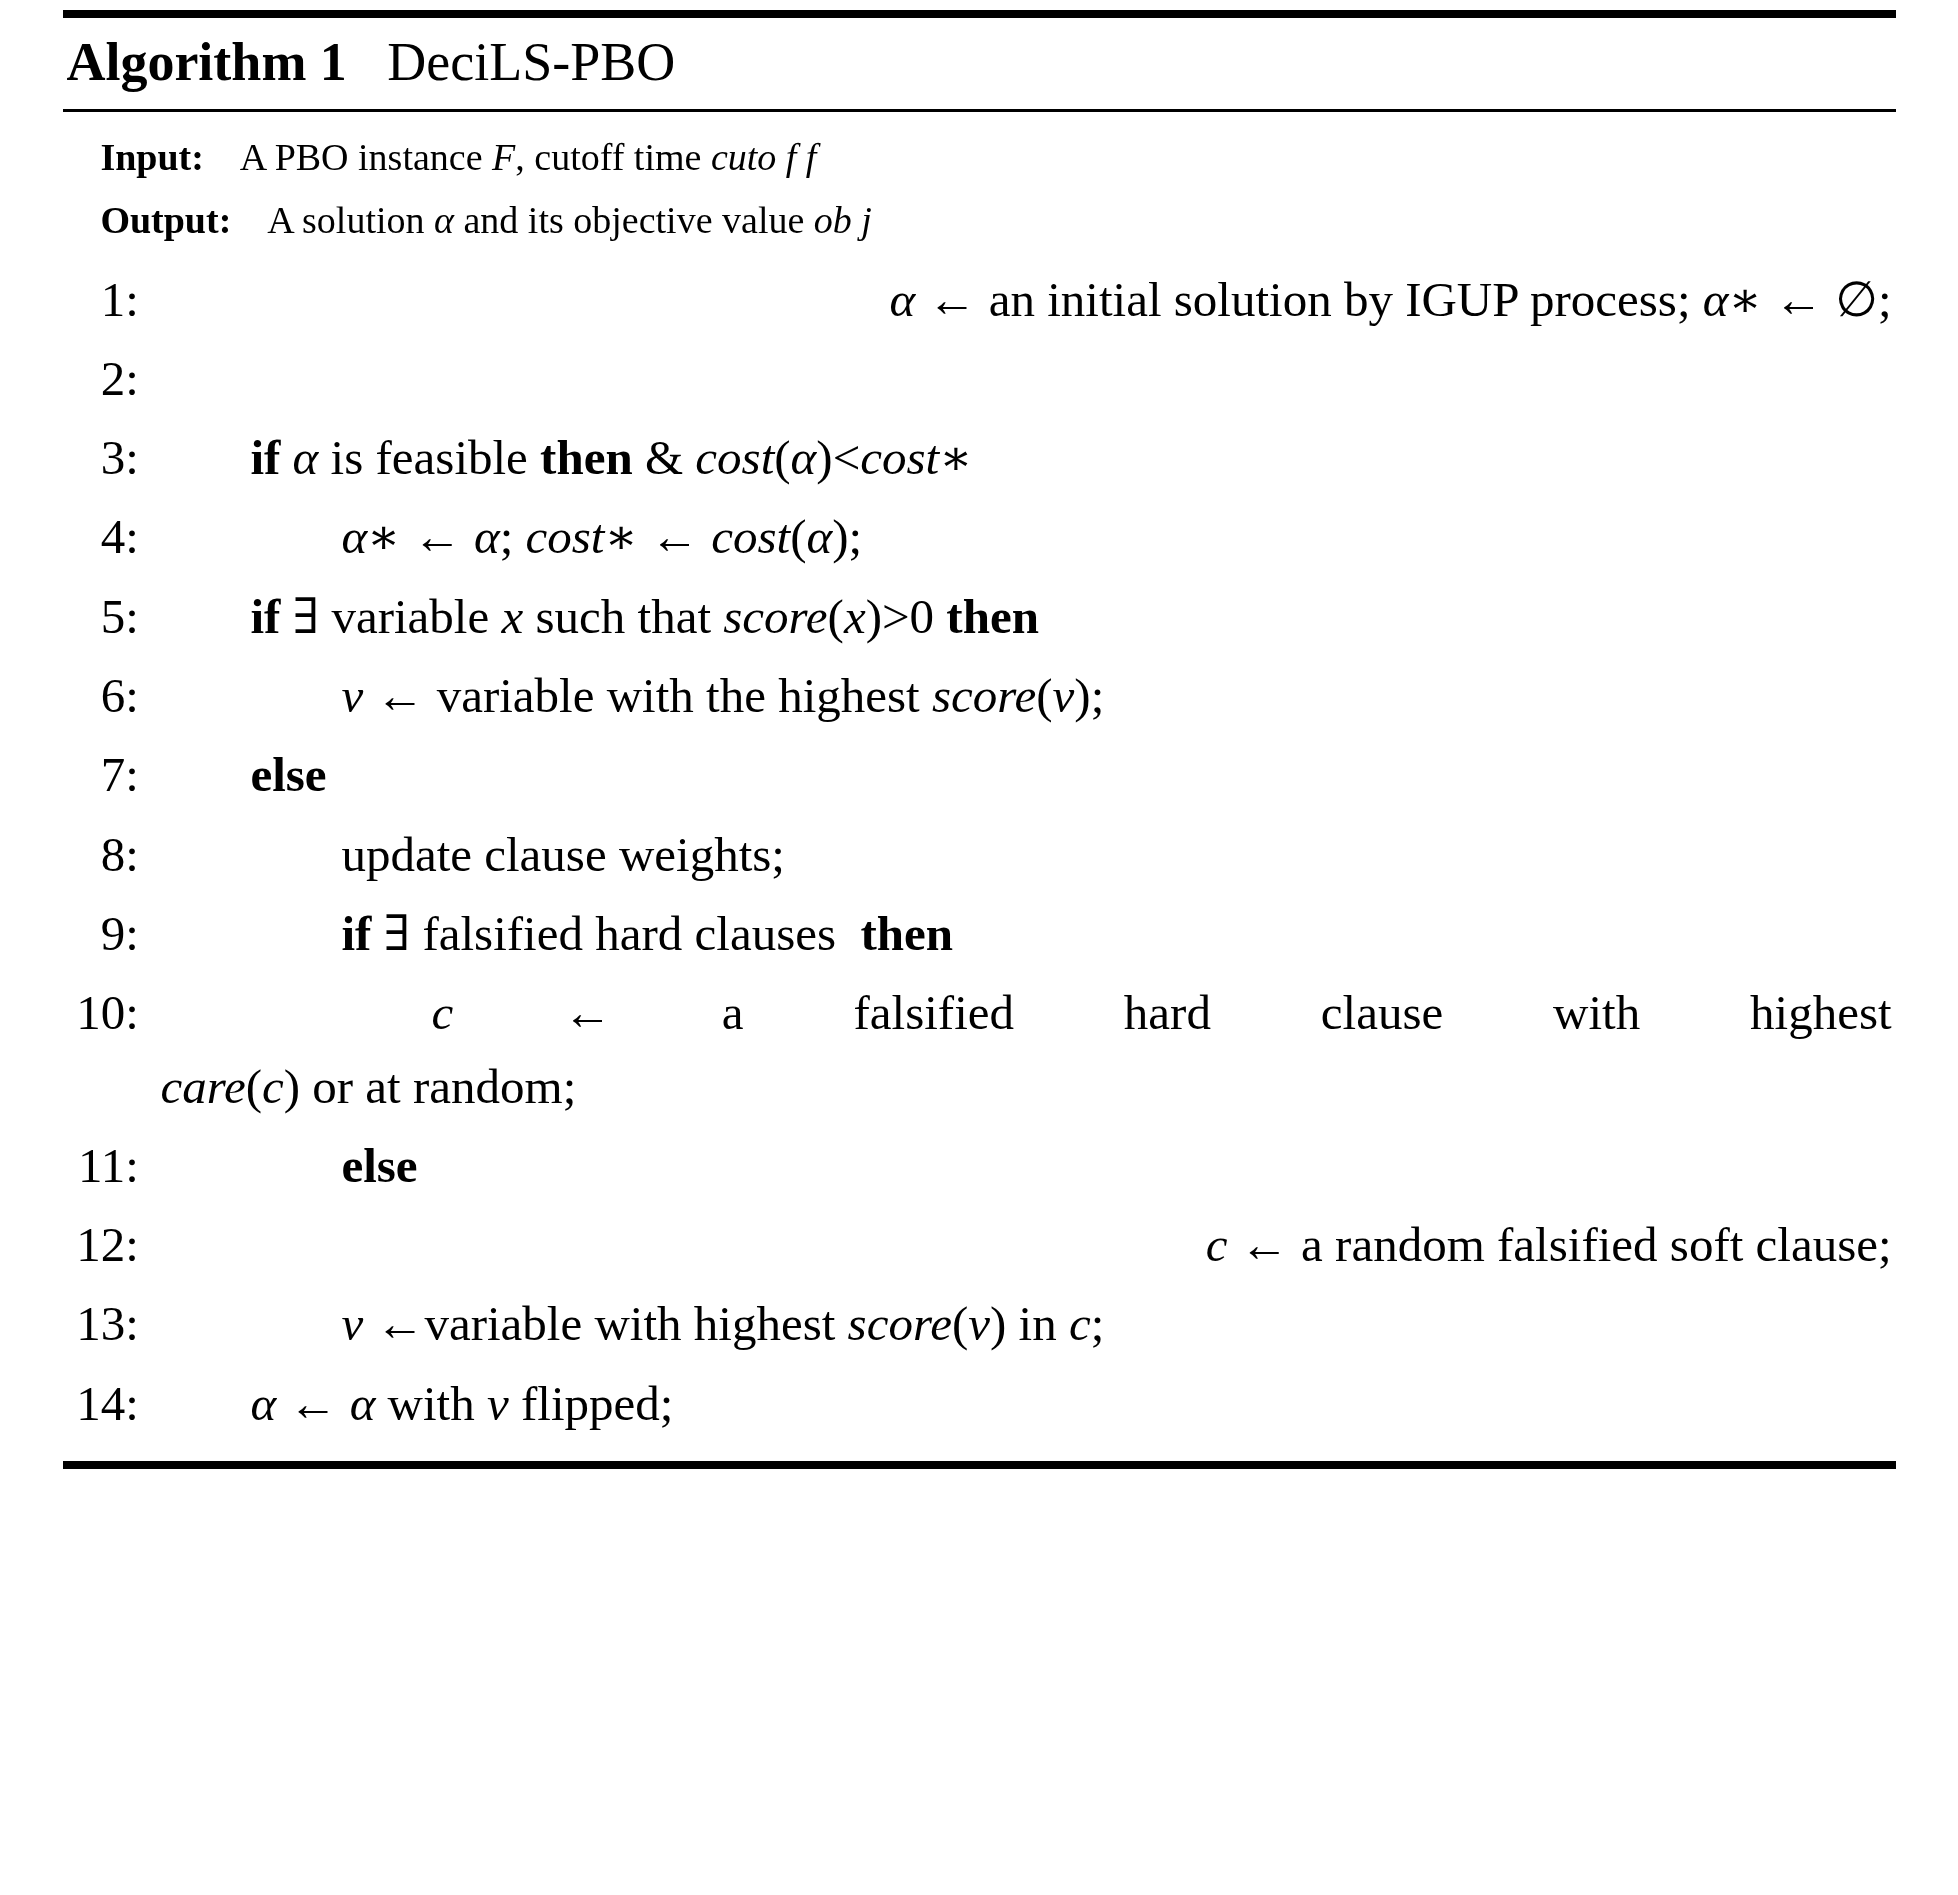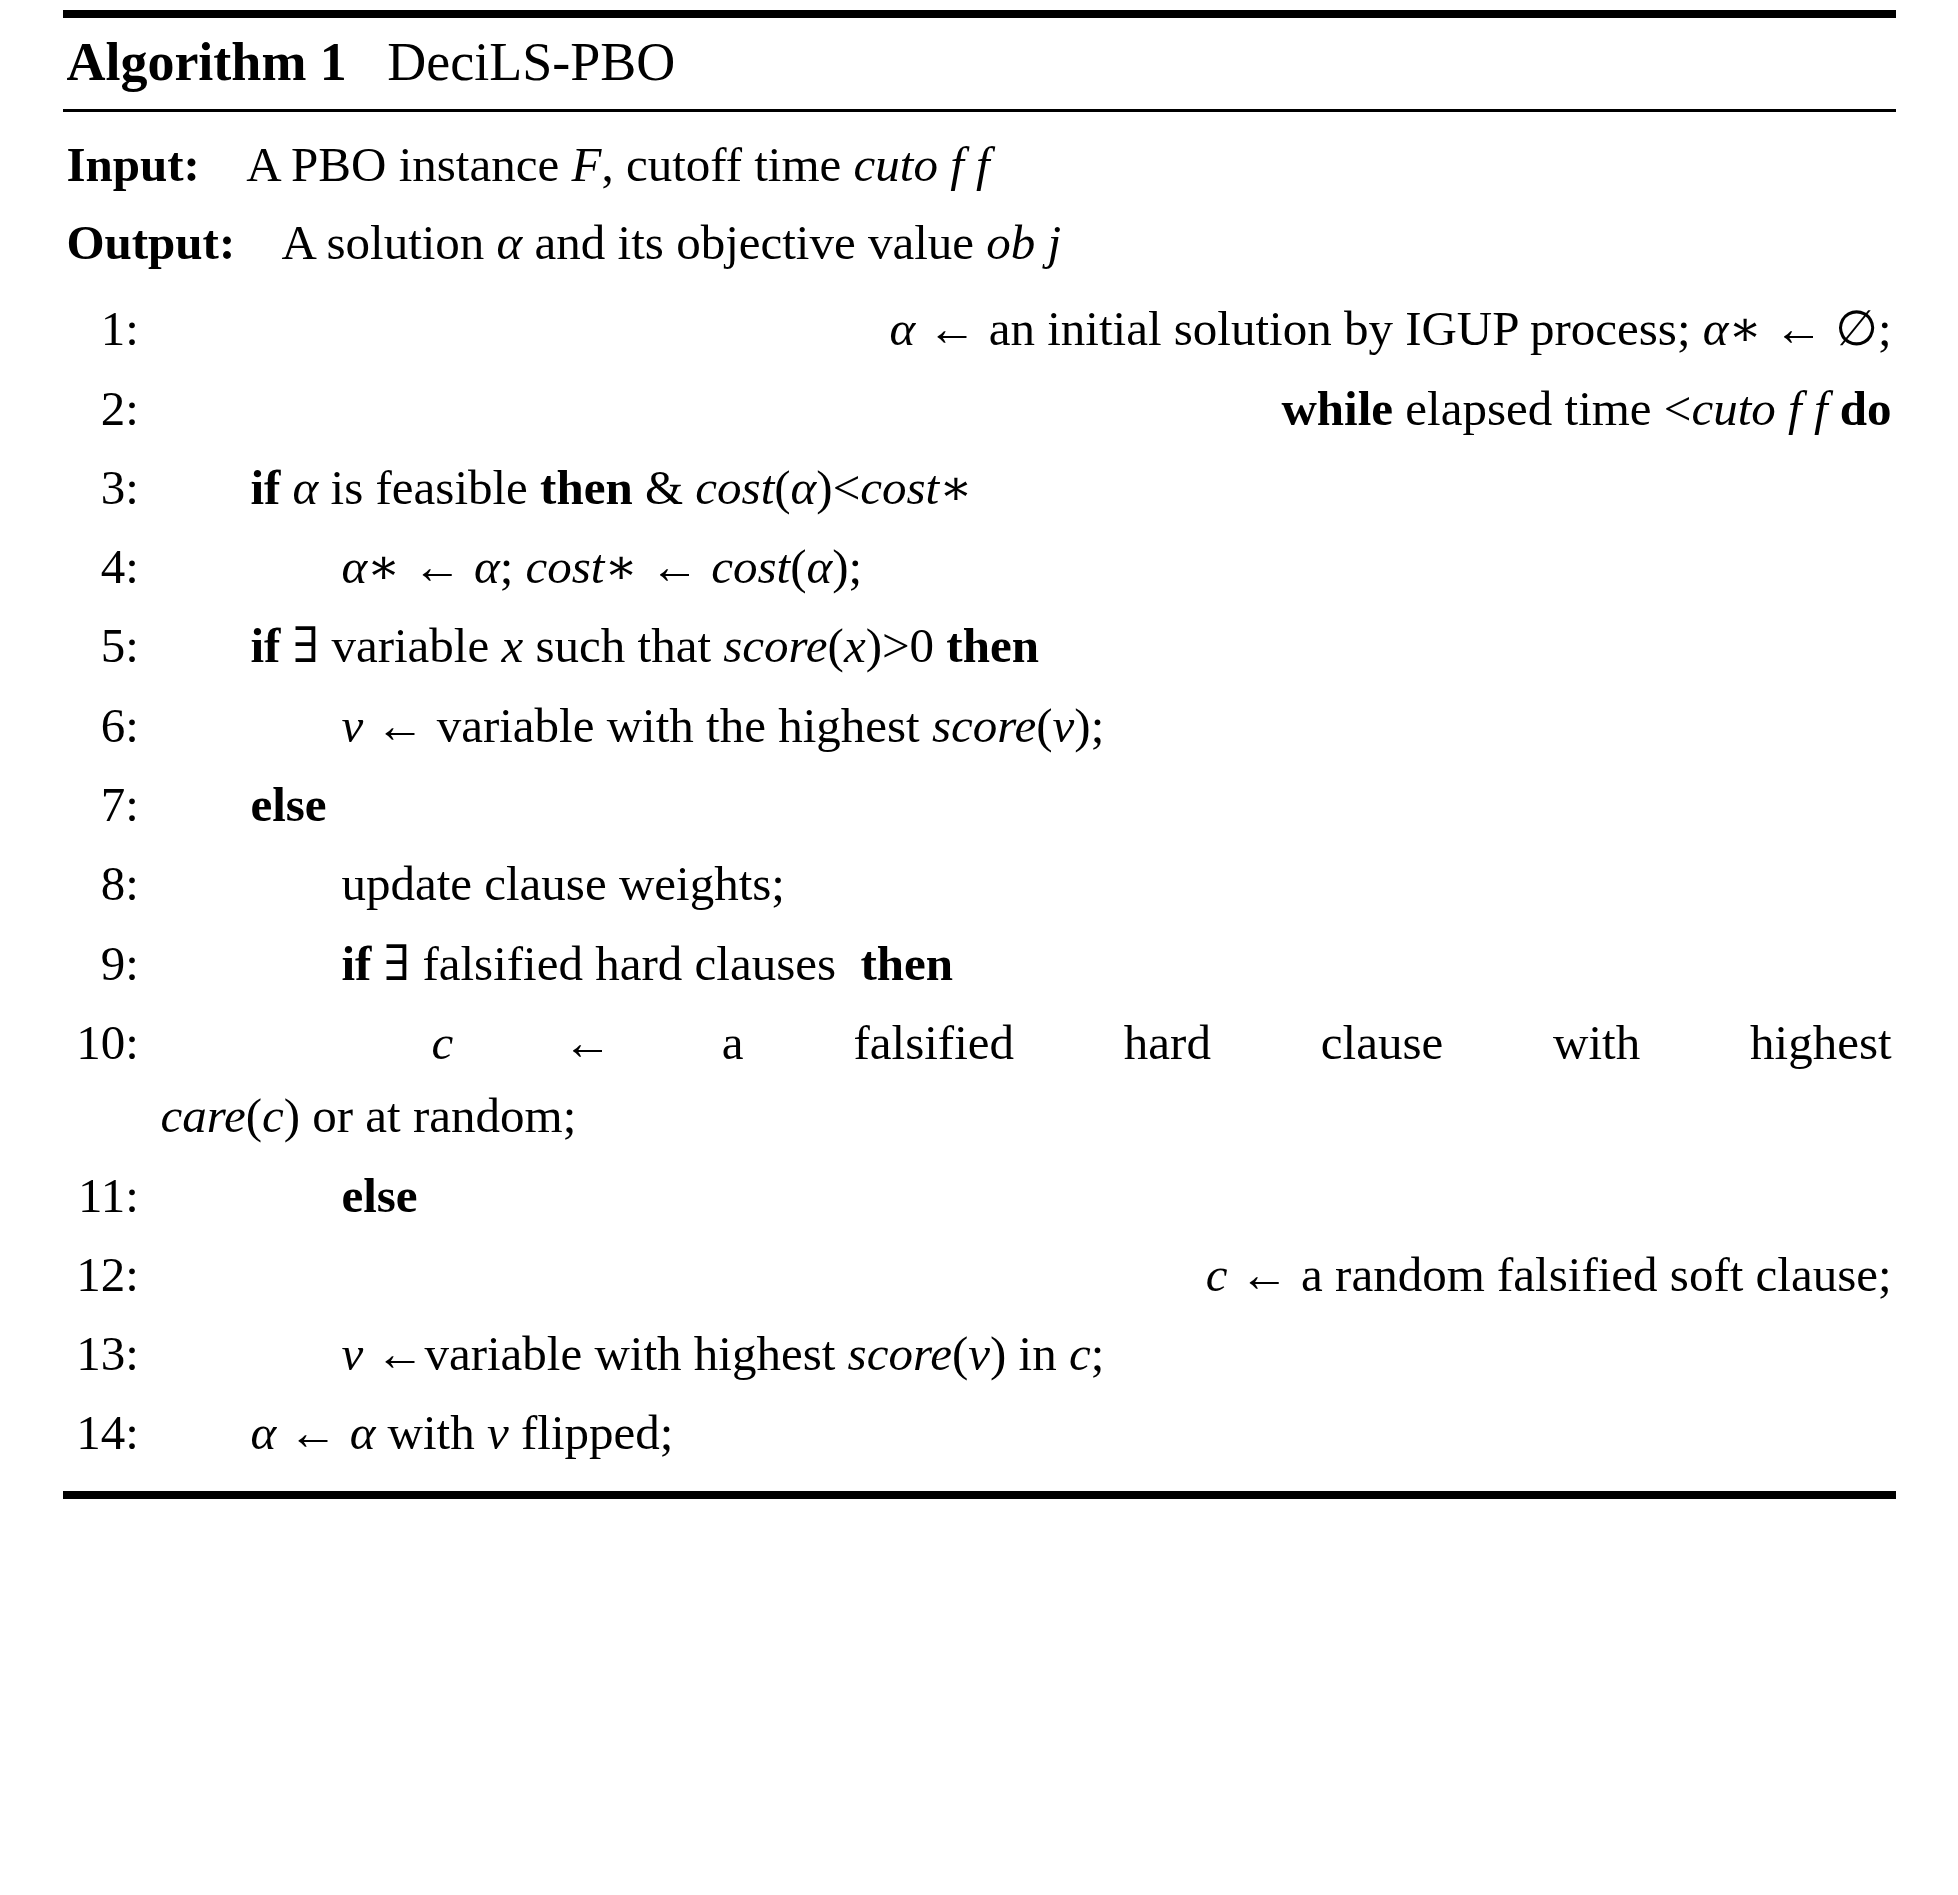--- a/index.html
+++ b/index.html
@@ -34,24 +34,25 @@
     padding: 13.7px 3.9px 15.6px 3.9px;
     line-height: 1.15;
   }
   .title-row .alg-label {
     font-weight: bold;
   }
   .io-block {
     padding: 13.7px 3.9px 3.9px 3.9px;
   }
   .io-line {
-    font-size: 49px;
+    font-size: 38px;
     line-height: 1.35;
     padding: 5.9px 0 5.9px 0;
     white-space: nowrap;
+    margin-left: 34px;
   }
   .io-line .kw {
     font-weight: bold;
   }
   .steps {
     padding: 3.9px 3.9px 17.6px 3.9px;
   }
   .step {
     display: flex;
     align-items: flex-start;
@@ -123,23 +124,20 @@
 
     <div class="step">
       <div class="num">1:</div>
       <div class="body-text ind1">
         <span class="it">α</span> ← an initial solution by IGUP process; <span class="it">α∗</span> ← ∅;
       </div>
     </div>
 
     <div class="step">
       <div class="num">2:</div>
-      <div class="body-text ind1">
-        <span class="kw">while</span> elapsed time &lt;<span class="it">cuto f f</span> <span class="kw">do</span>
-      </div>
     </div>
 
     <div class="step">
       <div class="num">3:</div>
       <div class="body-text ind2">
         <span class="kw">if</span> <span class="it">α</span> is feasible <span class="kw">then</span> &amp; <span class="it">cost</span>(<span class="it">α</span>)&lt;<span class="it">cost∗</span>
       </div>
     </div>
 
     <div class="step">

